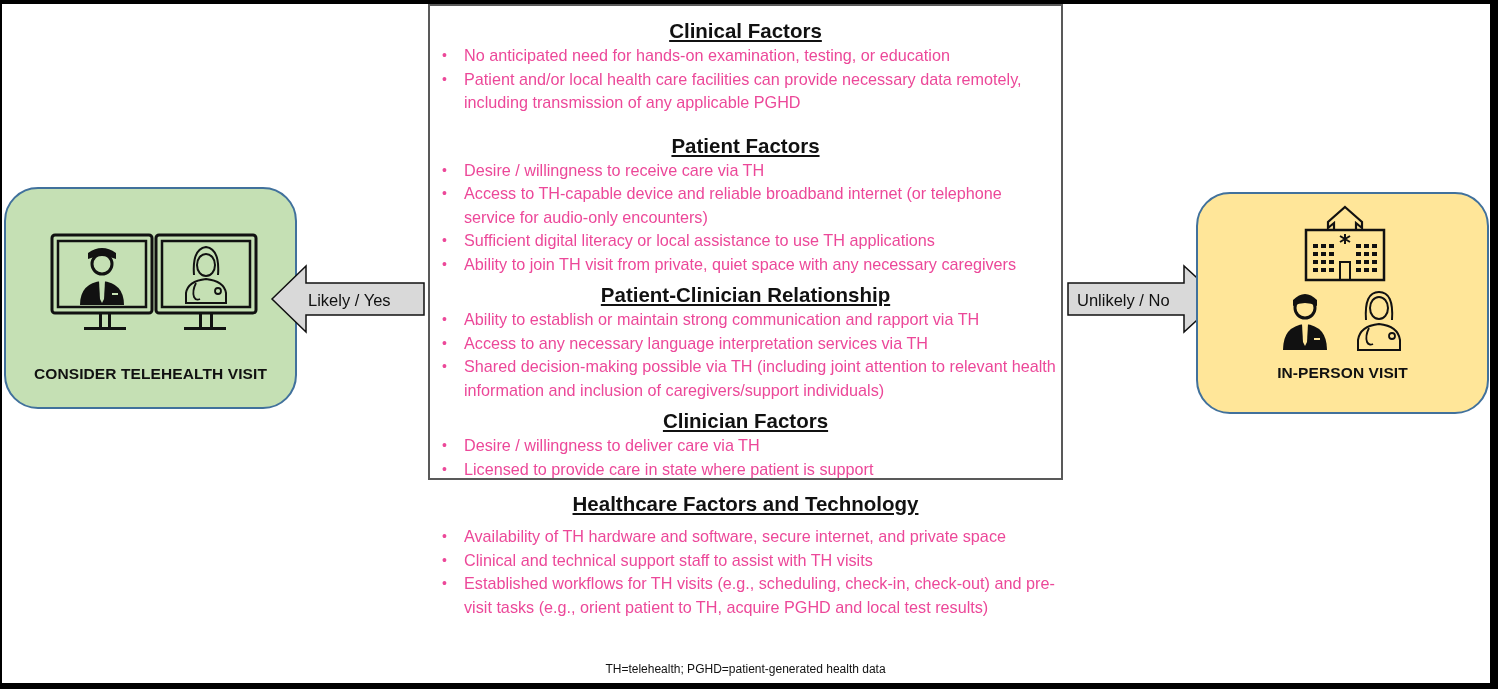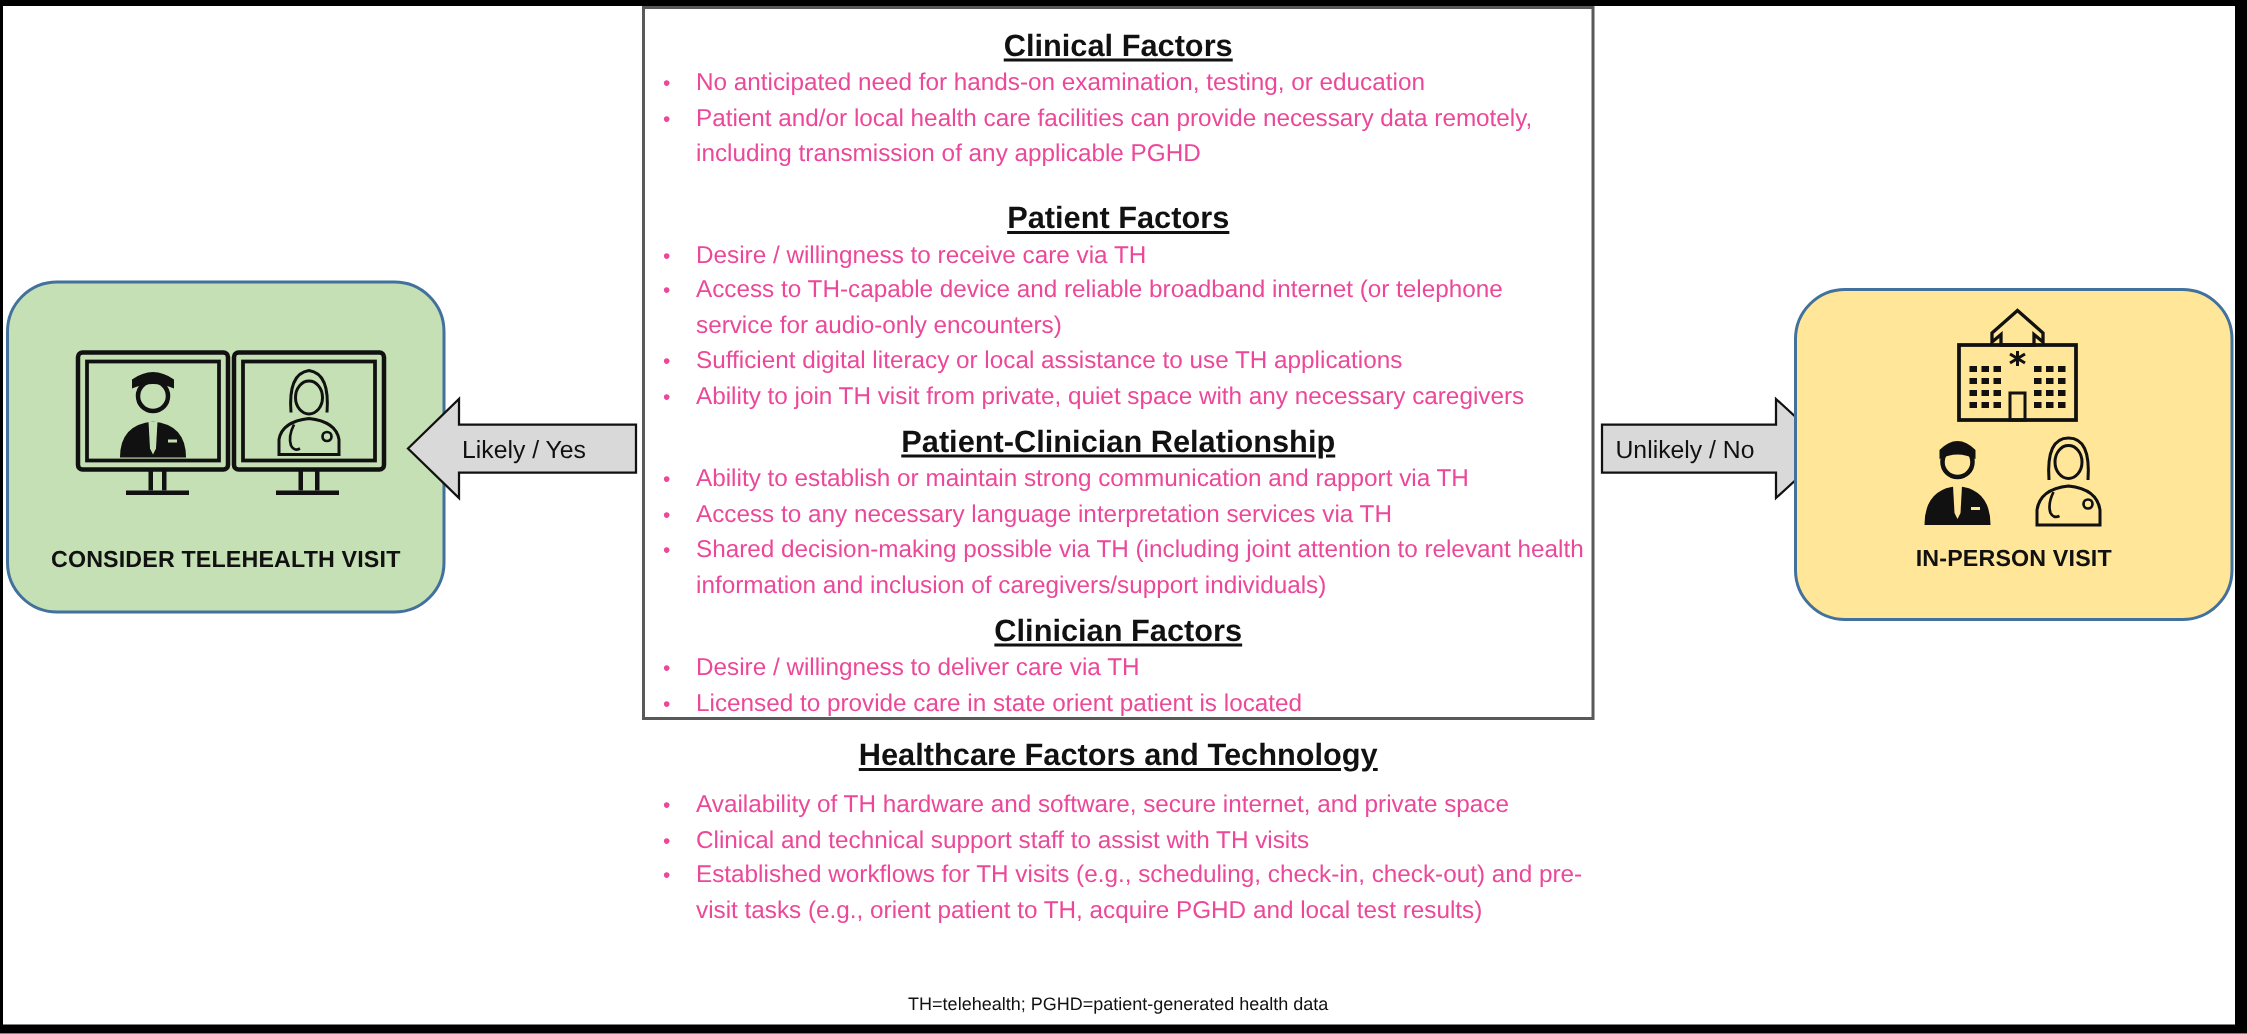--- a/index.html
+++ b/index.html
@@ -118,21 +118,21 @@
       <ul class="bullets">
         <li>Ability to establish or maintain strong communication and rapport via TH</li>
         <li>Access to any necessary language interpretation services via TH</li>
         <li>Shared decision-making possible via TH (including joint attention to relevant health information and inclusion of caregivers/support individuals)</li>
       </ul>
     </div>
     <div class="section" style="margin-top:6px">
       <h2 class="section-title">Clinician Factors</h2>
       <ul class="bullets">
         <li>Desire / willingness to deliver care via TH</li>
-        <li>Licensed to provide care in state orient patient is located</li>
+        <li>Licensed to provide care in state where patient is support</li>
       </ul>
     </div>
     <div class="section" style="margin-top:10px">
       <h2 class="section-title">Healthcare Factors and Technology</h2>
       <ul class="bullets" style="margin-top:8px">
         <li>Availability of TH hardware and software, secure internet, and private space</li>
         <li>Clinical and technical support staff to assist with TH visits</li>
         <li>Established workflows for TH visits (e.g., scheduling, check-in, check-out) and pre-visit tasks (e.g., orient patient to TH, acquire PGHD and local test results)</li>
       </ul>
     </div>

